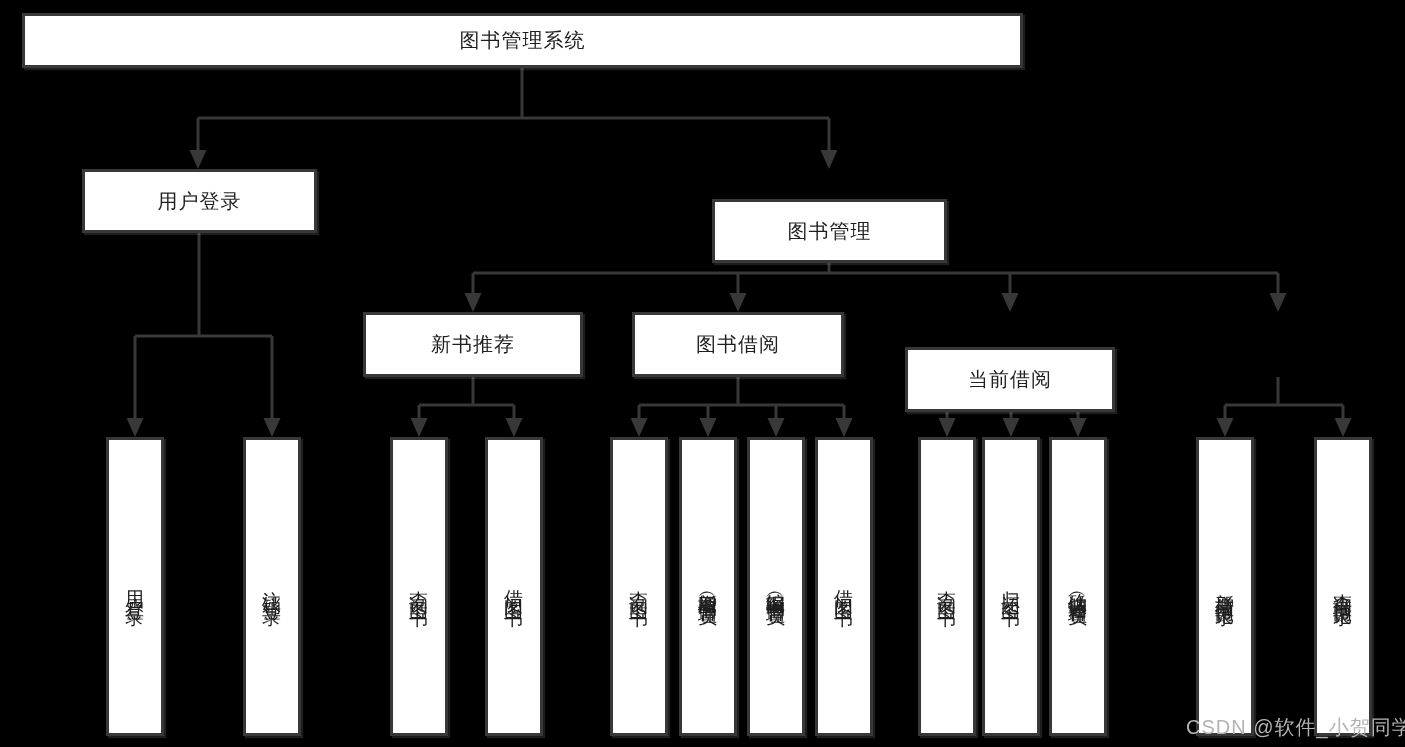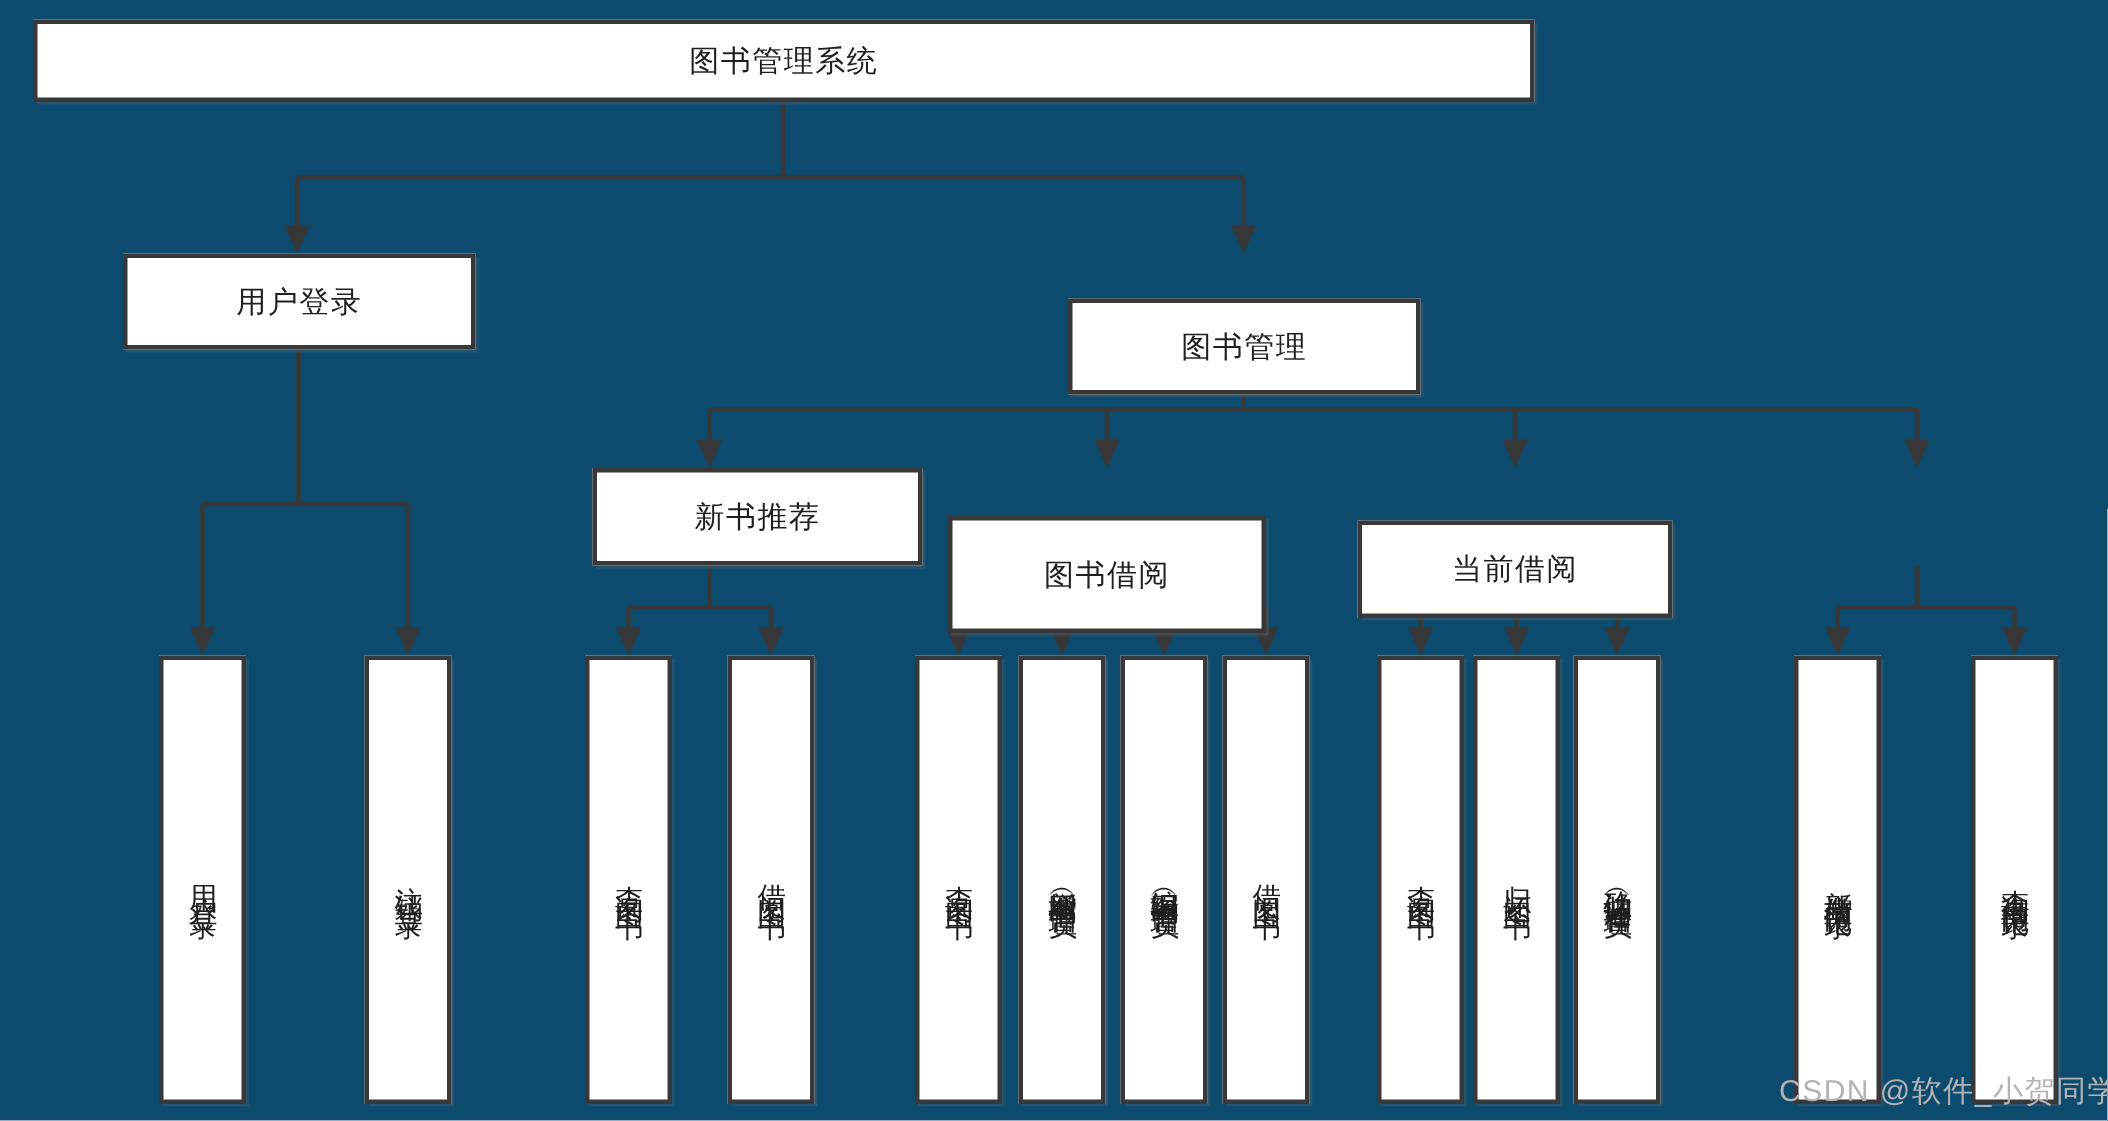--- a/index.html
+++ b/index.html
@@ -8,21 +8,21 @@
     --box-bg:#ffffff;
     --wm:#b3b3b3;
   }
   *{margin:0;padding:0;box-sizing:border-box;}
   html,body{background:#ffffff;}
   body{font-family:"Liberation Sans","DejaVu Sans",sans-serif;color:var(--text);}
   .canvas{
     position:relative;
     width:1405px;
     height:747px;
-    background:#0c4a6e;
+    background:#000000;
     overflow:hidden;
   }
   .wires{
     position:absolute;
     left:0;top:0;
     width:1405px;height:747px;
     pointer-events:none;
   }
   .hbox{
     position:absolute;
@@ -106,22 +106,22 @@
       <polygon points="1216.5,418 1233.5,418 1225,437"></polygon>
       <polygon points="1334.5,418 1351.5,418 1343,437"></polygon>
     </g>
   </svg>
 
   <div class="hbox" style="left:22px;top:13px;width:1001px;height:55px;">图书管理系统</div>
 
   <div class="hbox" style="left:82px;top:169px;width:235px;height:64px;">用户登录</div>
   <div class="hbox" style="left:712px;top:169px;width:235px;height:64px;margin-top:30px;">图书管理</div>
 
-  <div class="hbox" style="left:363px;top:312px;width:220px;height:65px;margin-left:32px;">新书推荐</div>
-  <div class="hbox" style="left:632px;top:312px;width:212px;height:78px;margin-top:32px;">图书借阅</div>
+  <div class="hbox" style="left:363px;top:312px;width:220px;height:65px;">新书推荐</div>
+  <div class="hbox" style="left:632px;top:312px;width:212px;height:65px;">图书借阅</div>
   <div class="hbox" style="left:905px;top:312px;width:210px;height:65px;margin-top:35px;">当前借阅</div>
 
   <div class="vbox" style="left:106px;top:437px;width:58px;height:299px;">用户登录</div>
   <div class="vbox" style="left:243px;top:437px;width:58px;height:299px;">注销登录</div>
 
   <div class="vbox" style="left:390px;top:437px;width:58px;height:299px;">查询图书</div>
   <div class="vbox" style="left:485px;top:437px;width:58px;height:299px;">借阅图书</div>
 
   <div class="vbox" style="left:610px;top:437px;width:58px;height:299px;">查询图书</div>
   <div class="vbox" style="left:679px;top:437px;width:58px;height:299px;letter-spacing:2px;">新增图书（管理员）</div>

